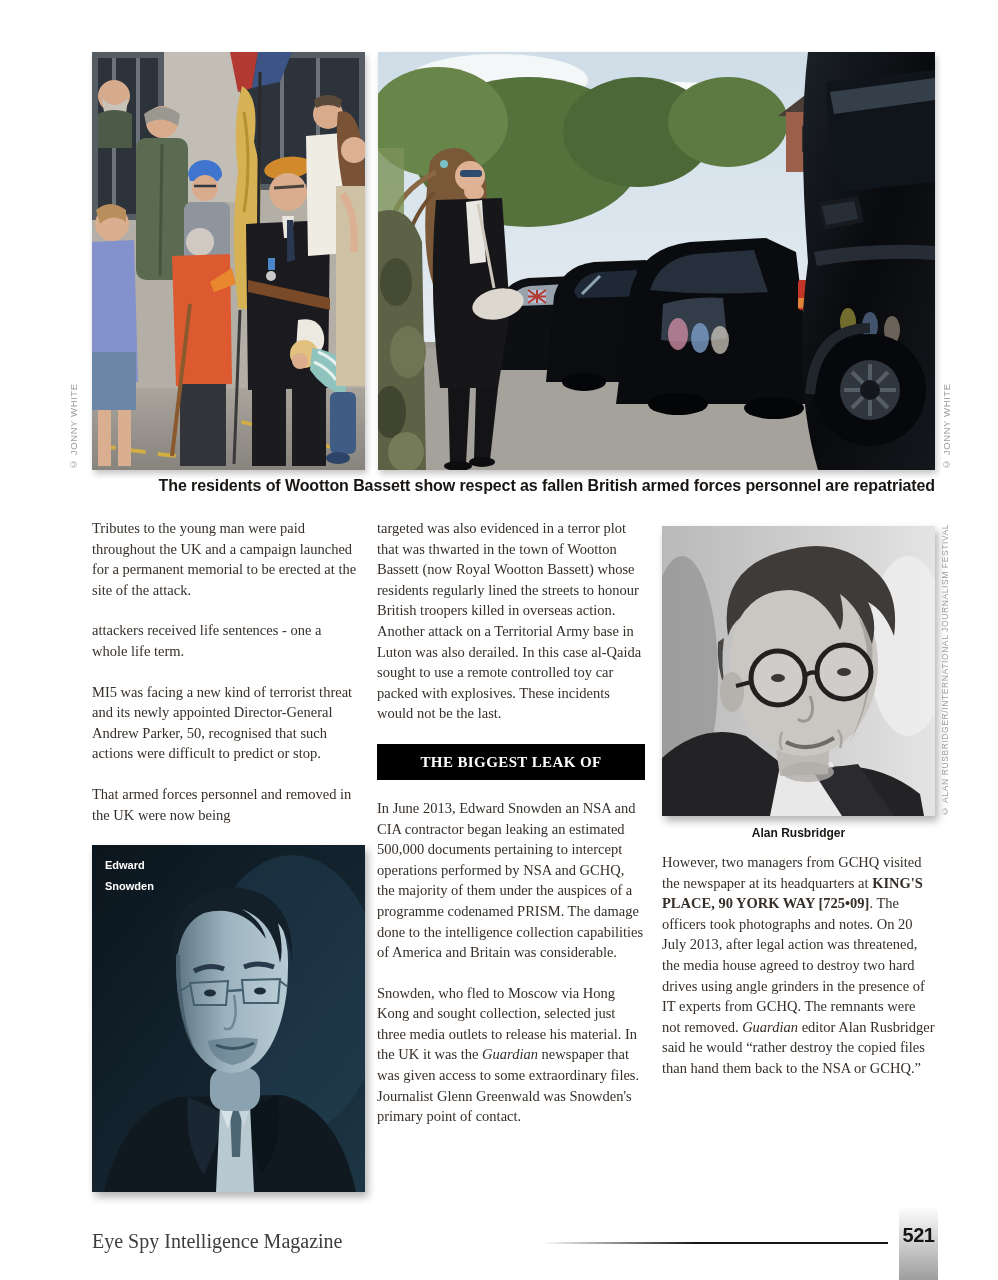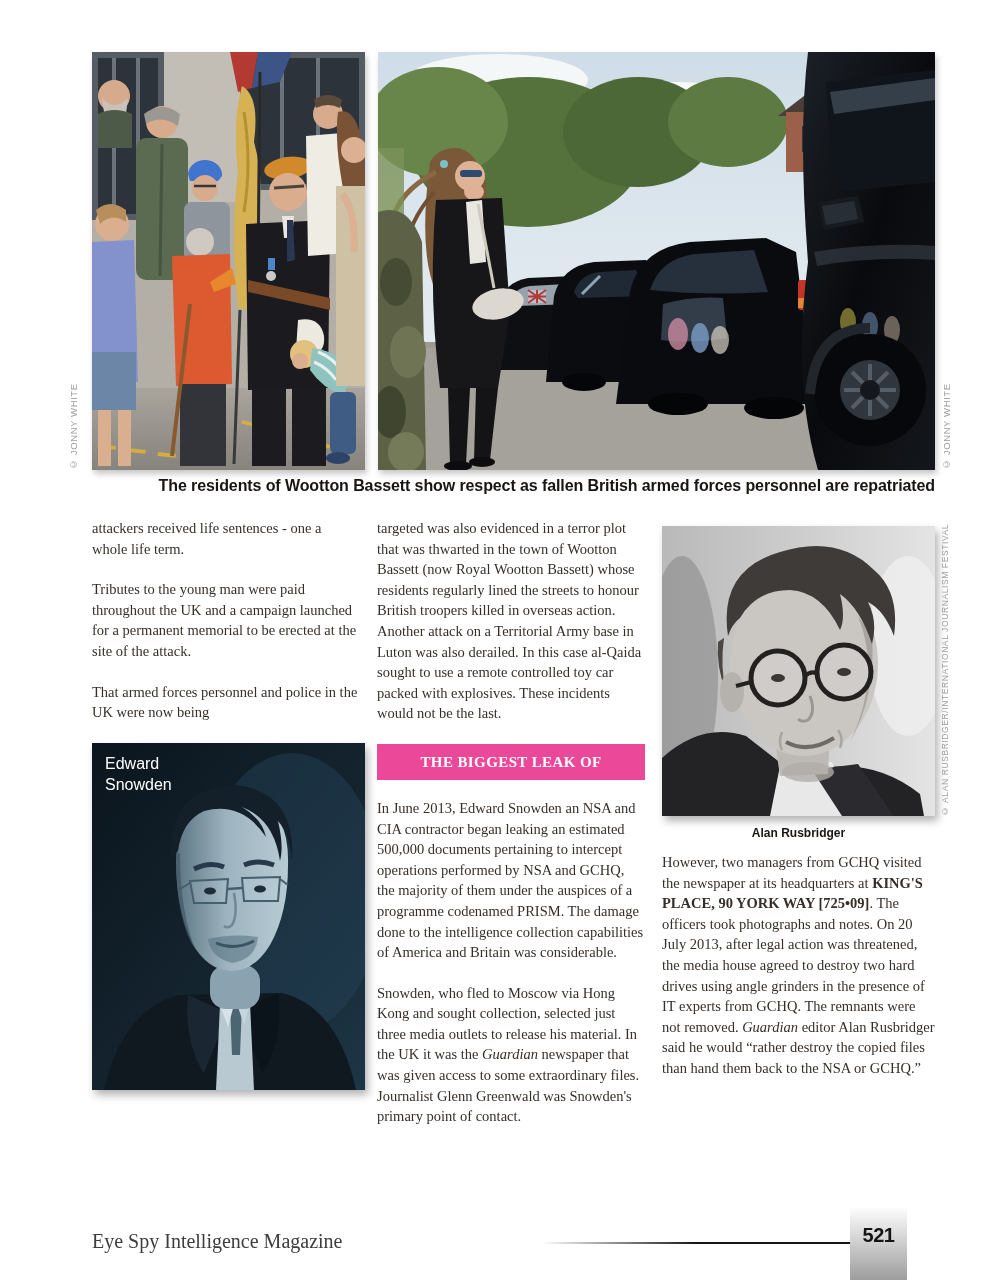--- a/index.html
+++ b/index.html
@@ -22,37 +22,37 @@
                color:#181512;white-space:nowrap;letter-spacing:-0.1px;}
 
   
   .columns{position:absolute;left:92px;top:518px;display:flex;gap:17px;}
   .col{width:268px;}
   .col.c3{width:273px;}
   p.body{font-size:14.5px;line-height:20.6px;color:#362f29;margin:0 0 20px;text-align:left;}
   .seg-italic{font-style:italic;}
   .seg-bold{font-weight:bold;}
 
-  .blackbox{background:#ec4899;color:#ffffff;text-align:center;padding:8px 4px;margin:14px 0 18px;
+  .blackbox{background:#000000;color:#ffffff;text-align:center;padding:8px 4px;margin:14px 0 18px;
             font-weight:bold;font-size:15px;line-height:20px;letter-spacing:0.4px;}
 
   .snowden-fig{position:relative;width:273px;height:347px;margin-top:12px;box-shadow:3px 5px 8px rgba(0,0,0,.3);}
   .snowden-label{position:absolute;top:10px;left:13px;color:#ffffff;font-family:"Liberation Sans",sans-serif;
-                 font-weight:normal;font-size:16px;line-height:21px;}
+                 font-weight:bold;font-size:11px;line-height:21px;}
 
   .rus-fig{position:relative;width:273px;height:290px;margin-top:8px;box-shadow:3px 5px 8px rgba(0,0,0,.3);}
   .rus-credit{position:absolute;right:-15px;top:0;height:100%;font-size:8.5px;}
   .photo-cap{text-align:center;font-family:"Liberation Sans",sans-serif;font-weight:bold;font-size:12px;
              margin:10px 0 12px;color:#181512;}
 
   
   .footer-name{position:absolute;left:92px;top:1230px;font-size:20px;color:#3d3d3d;}
   .footer-line{position:absolute;left:541px;top:1242px;width:347px;height:2px;
                background:linear-gradient(to right,rgba(20,20,20,0),#141414 45%);}
-  .page-badge{position:absolute;left:850px;top:1207px;width:57px;height:73px;
+  .page-badge{position:absolute;left:899px;top:1207px;width:39px;height:73px;
               background:linear-gradient(#fefefe,#9d9d9d);text-align:center;}
   .page-num{margin-top:17px;font-family:"Liberation Sans",sans-serif;font-weight:bold;
             font-size:20px;color:#141414;letter-spacing:-0.5px;}
 </style>
 </head>
 <body>
 
 <div class="page">
 
   <div class="vcredit jonny-left">© JONNY WHITE</div>
@@ -238,23 +238,24 @@
       <ellipse cx="12" cy="360" rx="16" ry="26" fill="#3f452f"></ellipse>
       <ellipse cx="28" cy="400" rx="18" ry="20" fill="#757a58"></ellipse>
     </svg>
   </figure>
 
   <div class="caption-bar">The residents of Wootton Bassett show respect as fallen British armed forces personnel are repatriated</div>
 
   <div class="columns">
 
     <div class="col">
+      <p class="body">Tributes to the young man were paid throughout the UK and a campaign launched for a permanent memorial to be erected at the site of the attack.</p>
       <p class="body">attackers received life sentences - one a whole life term.</p>
-      <p class="body">Tributes to the young man were paid throughout the UK and a campaign launched for a permanent memorial to be erected at the site of the attack.</p>
-      <p class="body">That armed forces personnel and police in the UK were now being</p>
+      <p class="body">MI5 was facing a new kind of terrorist threat and its newly appointed Director-General Andrew Parker, 50, recognised that such actions were difficult to predict or stop.</p>
+      <p class="body">That armed forces personnel and removed in the UK were now being</p>
 
       <figure class="snowden-fig">
         <svg viewBox="0 0 273 347" preserveAspectRatio="none">
           <defs>
             <linearGradient id="g-sn" x1="0" y1="0" x2="1" y2="1">
               <stop offset="0" stop-color="#0b151d"></stop>
                 <stop offset="0.55" stop-color="#14242f"></stop>
                 <stop offset="1" stop-color="#1d3645"></stop>
             </linearGradient>
             <linearGradient id="g-snface" x1="0" y1="0" x2="1" y2="0">

